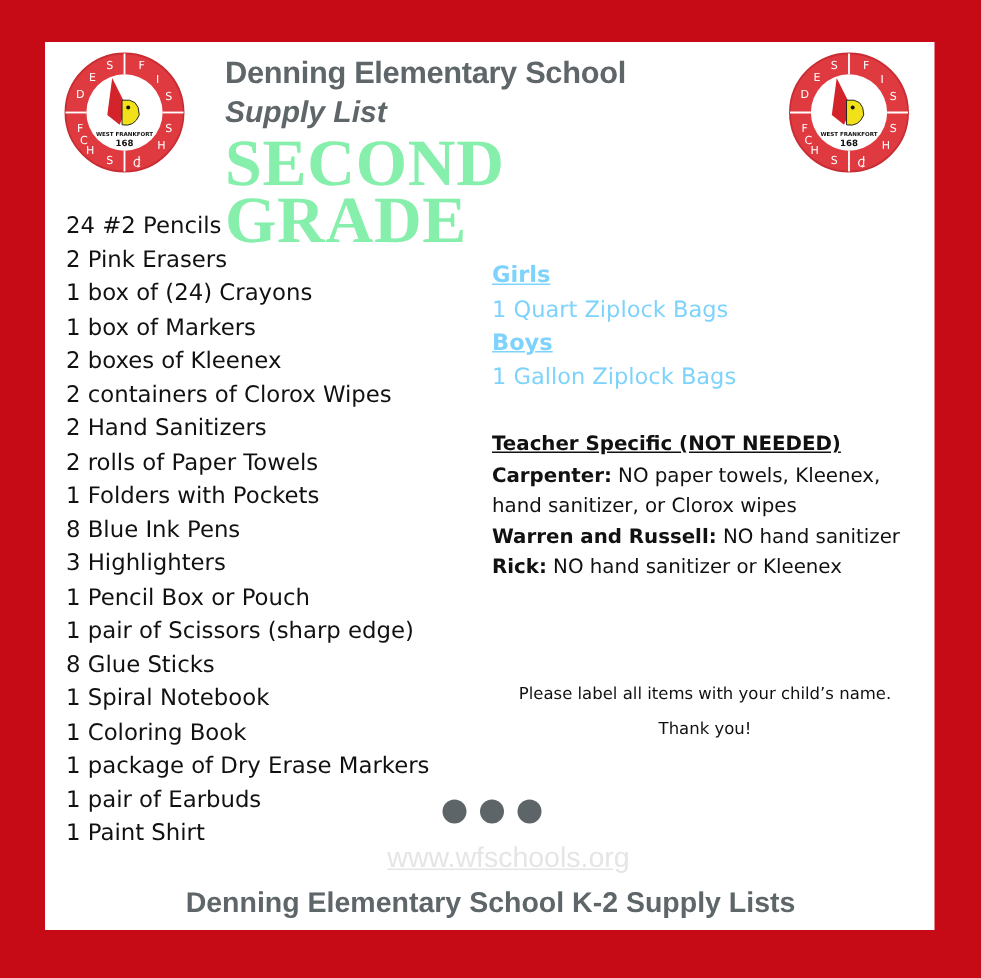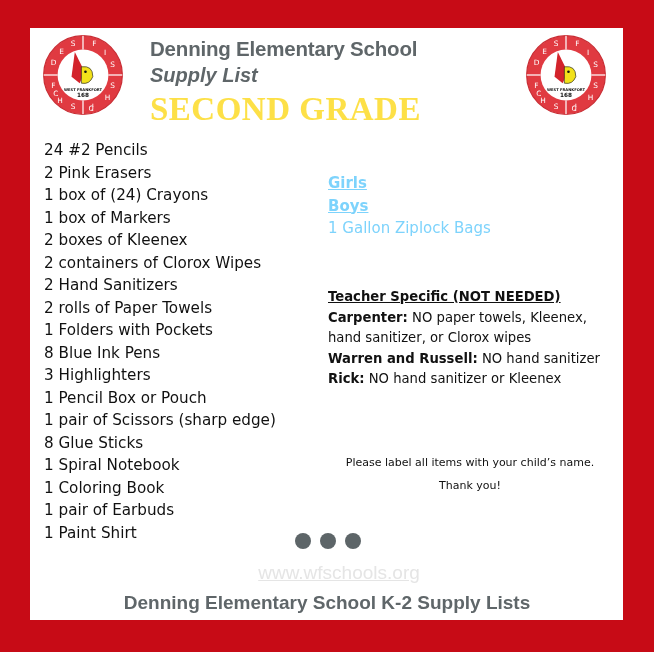--- a/index.html
+++ b/index.html
@@ -40,23 +40,23 @@
     .subtitle {
       font-family: "Liberation Sans", sans-serif;
       font-weight: bold;
       font-style: italic;
       font-size: 20px;
       line-height: 26px;
     }
     .grade {
       font-family: "Liberation Serif", serif;
       font-weight: bold;
-      font-size: 33px;
+      font-size: 44px;
       line-height: 38px;
-      color: #fde047;
+      color: #86efac;
       letter-spacing: 0.5px;
       margin-top: 2px;
     }
     .supplies {
       position: absolute;
       left: 44px; top: 139px;
       margin: 0; padding: 0;
       list-style: none;
       font-family: "DejaVu Sans", sans-serif;
       font-size: 15.2px;
@@ -221,26 +221,28 @@
   <li>2 Hand Sanitizers</li>
   <li>2 rolls of Paper Towels</li>
   <li>1 Folders with Pockets</li>
   <li>8 Blue Ink Pens</li>
   <li>3 Highlighters</li>
   <li>1 Pencil Box or Pouch</li>
   <li>1 pair of Scissors (sharp edge)</li>
   <li>8 Glue Sticks</li>
   <li>1 Spiral Notebook</li>
   <li>1 Coloring Book</li>
+  <li>1 package of Dry Erase Markers</li>
   <li>1 pair of Earbuds</li>
   <li>1 Paint Shirt</li>
 </ul>
 
 <div class="right-col">
   <div class="section-head">Girls</div>
+  <div class="section-item">1 Quart Ziplock Bags</div>
   <div class="section-head">Boys</div>
   <div class="section-item">1 Gallon Ziplock Bags</div>
 </div>
 
 <div class="teacher">
   <div class="t-head">Teacher Specific (NOT NEEDED)</div>
   <div>
     <b>Carpenter:</b><span> NO paper towels, Kleenex, hand sanitizer, or Clorox wipes</span>
   </div>
   <div>

